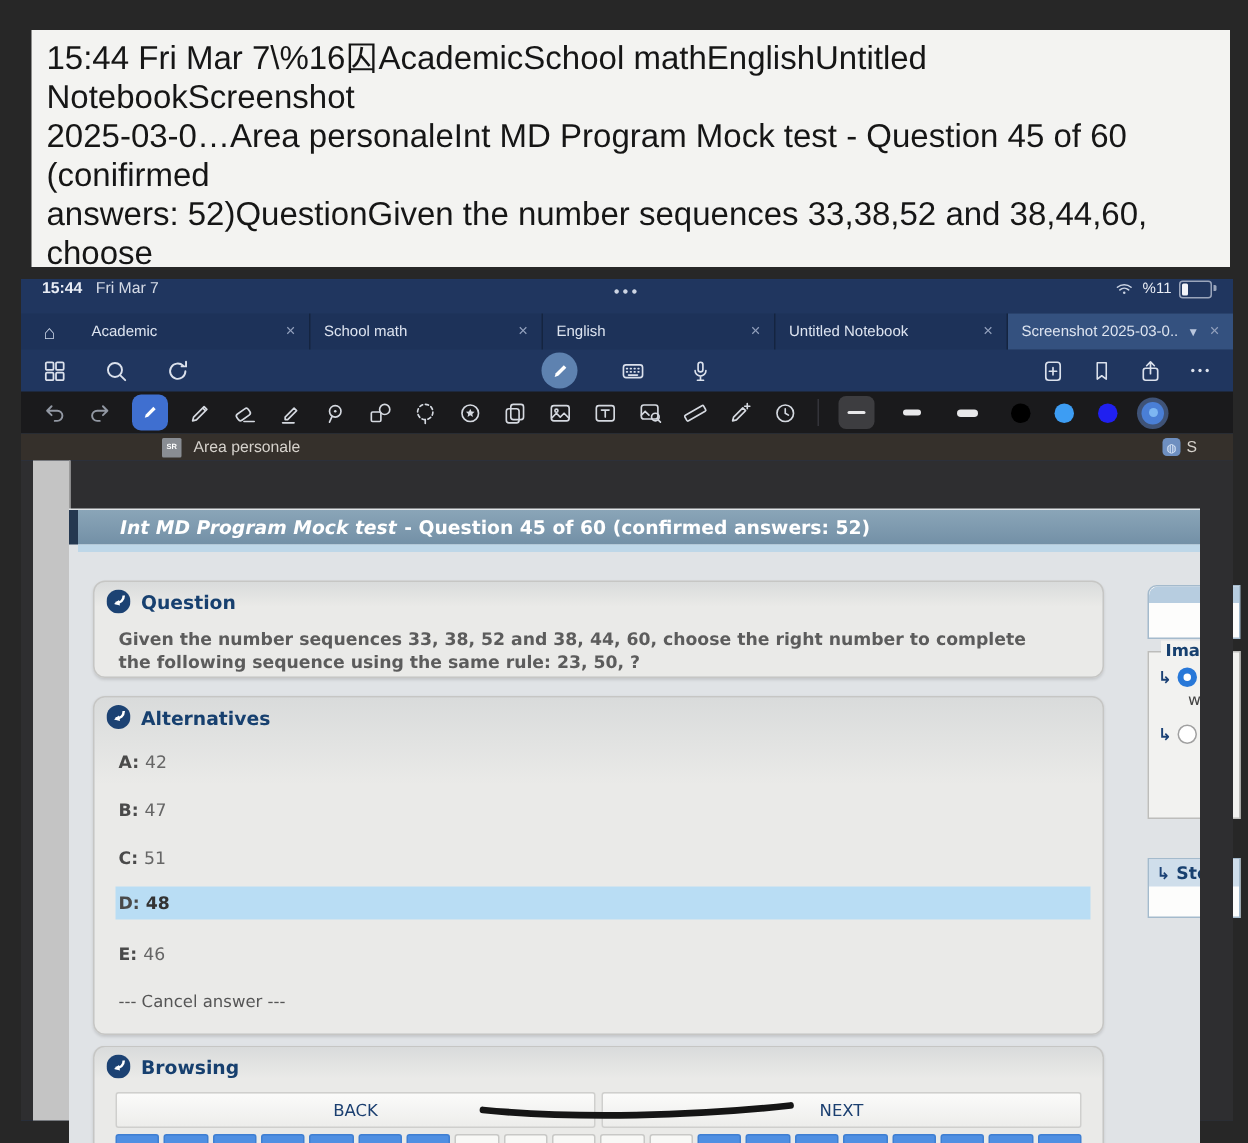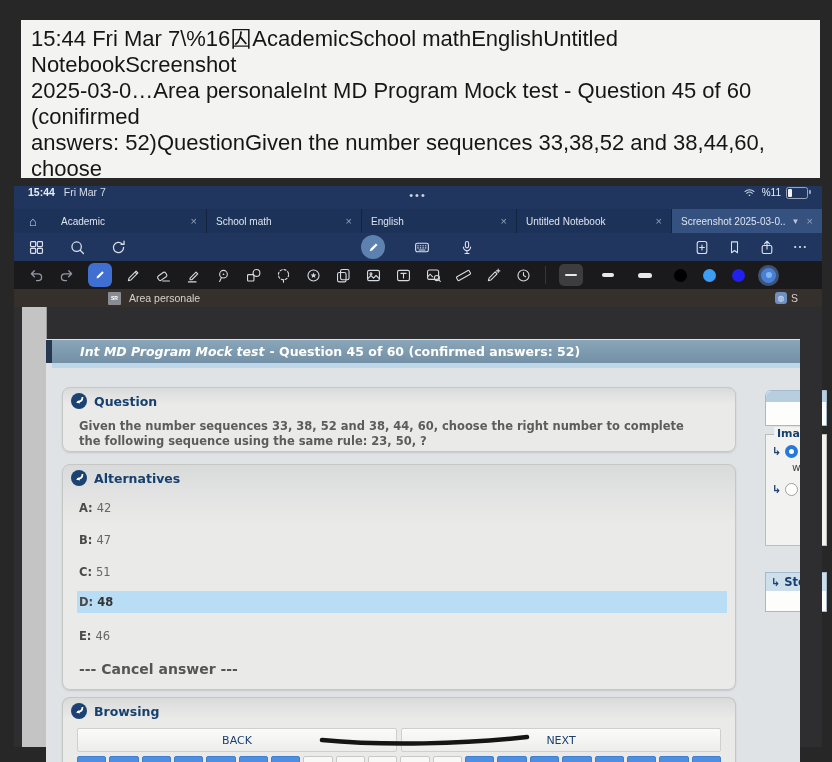--- a/index.html
+++ b/index.html
@@ -70,21 +70,21 @@
   .titlebar .t-bold{font-weight:700;margin-left:5px;}
   .lightstrip{position:absolute;left:6px;top:24px;width:748px;height:5px;background:#bed7e8;}
   .panel{position:absolute;background:linear-gradient(#d9dbdb,#eaeae8 26%);border:1px solid #c6c6c4;
        border-radius:8px;box-sizing:border-box;box-shadow:0 1px 2px rgba(0,0,0,.12);}
   .panel-head{display:flex;align-items:center;gap:7px;padding:5px 0 0 8px;}
   .panel-head .htxt{color:#17406f;font-weight:700;font-size:12.5px;}
   .qtext{position:absolute;left:16px;top:31px;width:630px;color:#5c5c5c;font-weight:700;font-size:11.5px;line-height:15px;}
   .optrow{position:absolute;left:16px;font-size:11.5px;color:#666;}
   .optrow b{color:#4a4a4a;margin-right:4px;}
   .optrow.hl{left:14px;right:8px;background:#b9ddf4;padding:4px 11px 4px 2px;}
-  .cancel{position:absolute;left:16px;font-size:14px;color:#555;font-weight:700;}
+  .cancel{position:absolute;left:16px;font-size:11px;color:#555;font-weight:400;}
   .navbtns{position:absolute;left:14px;right:14px;top:30px;display:flex;gap:4px;}
   .bigbtn{flex:1;height:22px;background:linear-gradient(#fbfbfa,#ededeb);border:1px solid #cfcfcd;border-radius:2px;
        color:#1b3f70;font-size:11px;display:flex;align-items:center;justify-content:center;}
   .numgrid{position:absolute;left:14px;right:14px;top:58px;display:flex;gap:3px;}
   .numcell{flex:1;height:24px;background:#f8f8f6;border:1px solid #c8c8c6;border-radius:2px;color:#444;
        font-size:11px;font-weight:700;display:flex;align-items:center;justify-content:center;box-sizing:border-box;}
   .numcell.ans{background:#4f8fe2;border-color:#3f7fd2;color:#12417e;}
   
   .sidebox1{position:absolute;left:719px;top:51px;width:60px;height:34px;background:#fdfdfc;border:1px solid #a4bacc;border-radius:6px 0 0 0;}
   .sidebox1::before{content:"";position:absolute;left:0;top:0;right:0;height:11px;background:#b7cde0;border-radius:6px 0 0 0;}

